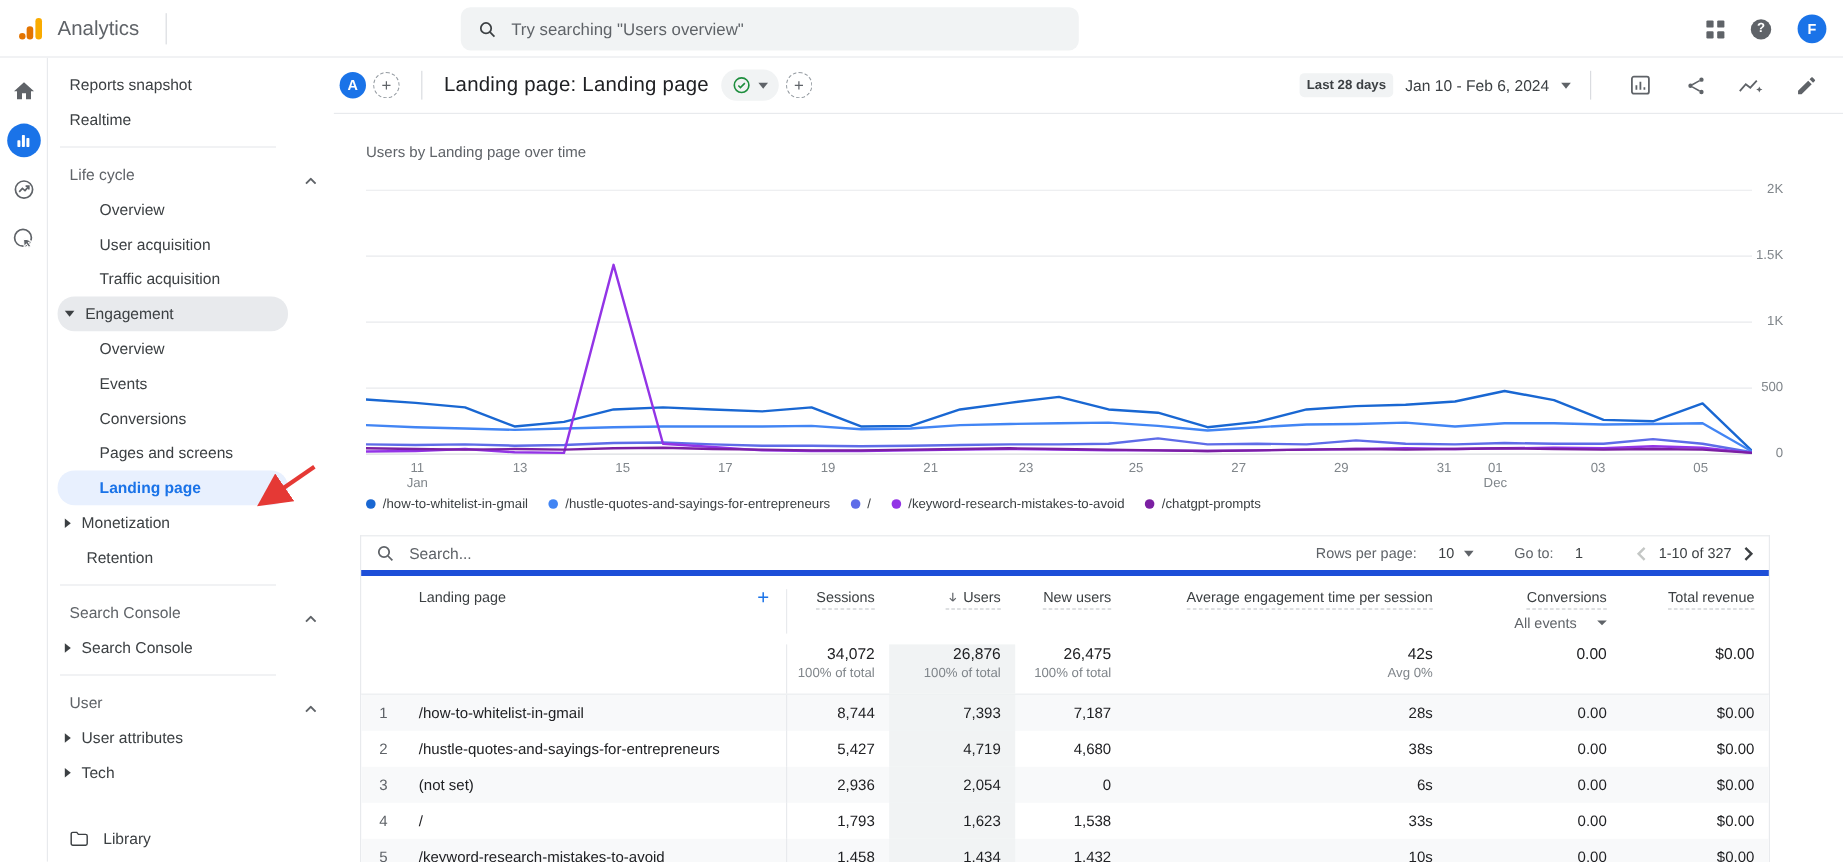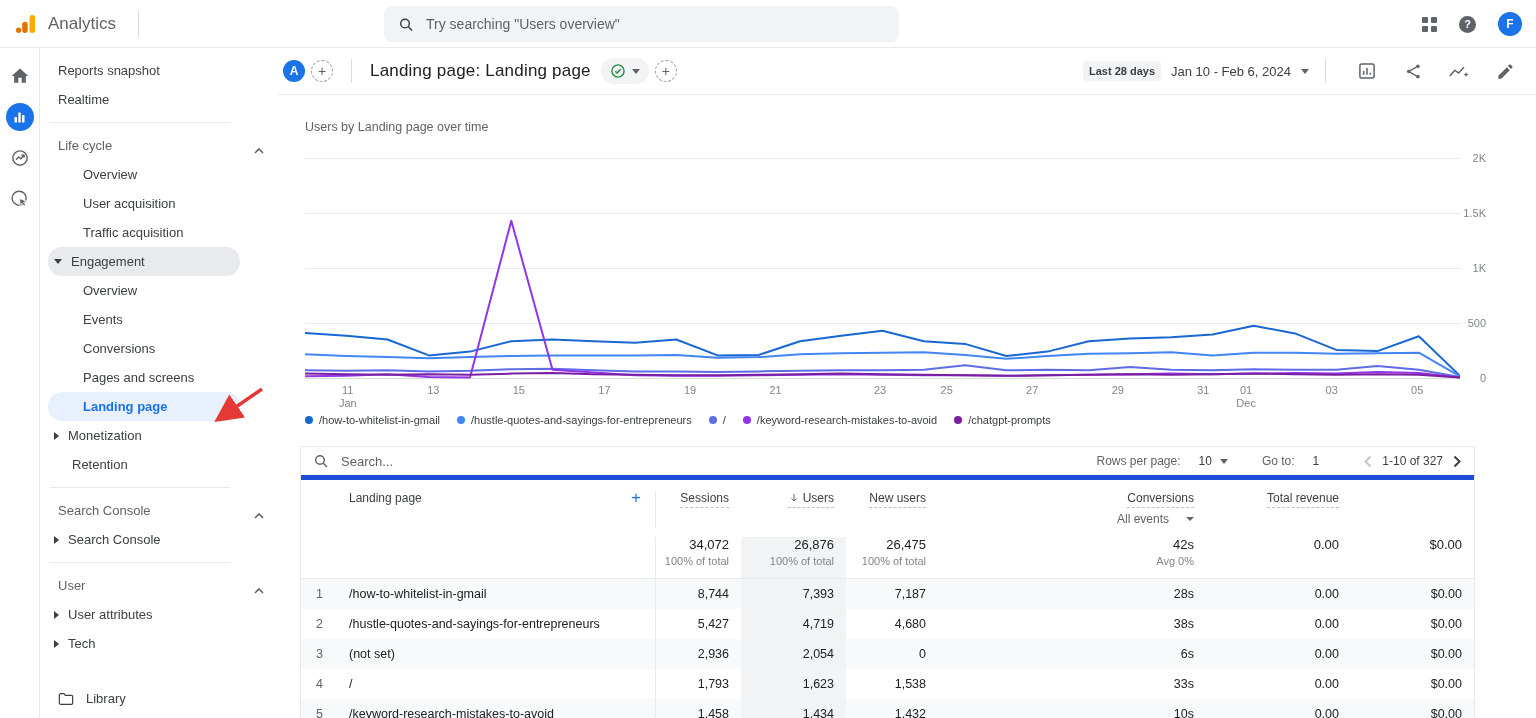--- a/index.html
+++ b/index.html
@@ -364,21 +364,21 @@
       </div>
       <div class="x-tick" style="left: 299.444px;">
         <div>17</div>
       </div>
       <div class="x-tick" style="left: 385px;">
         <div>19</div>
       </div>
       <div class="x-tick" style="left: 470.556px;">
         <div>21</div>
       </div>
-      <div class="x-tick" style="left: 575px;">
+      <div class="x-tick" style="left: 550px;">
         <div>23</div>
       </div>
       <div class="x-tick" style="left: 641.667px;">
         <div>25</div>
       </div>
       <div class="x-tick" style="left: 727.222px;">
         <div>27</div>
       </div>
       <div class="x-tick" style="left: 812.778px;">
         <div>29</div>
@@ -464,20 +464,23 @@
           <svg width="12" height="12" viewBox="0 0 24 24" fill="none" stroke="#5f6368" stroke-width="2">
               <path d="M12 4v14M12 18l-5-5M12 18l5-5"></path>
             </svg>
           <span>Users</span>
         </span>
       </div>
       <div class="hcell">
           <span class="lbl">New users</span>
         </div>
       <div class="hcell">
+          <span class="lbl">Average engagement time per session</span>
+        </div>
+      <div class="hcell">
         <span class="lbl">Conversions</span>
         <span class="sub">
           <span>All events</span>
           <span class="caret" style="border-top-width:4px;"></span>
         </span>
       </div>
       <div class="hcell">
           <span class="lbl">Total revenue</span>
         </div>
     </div>

